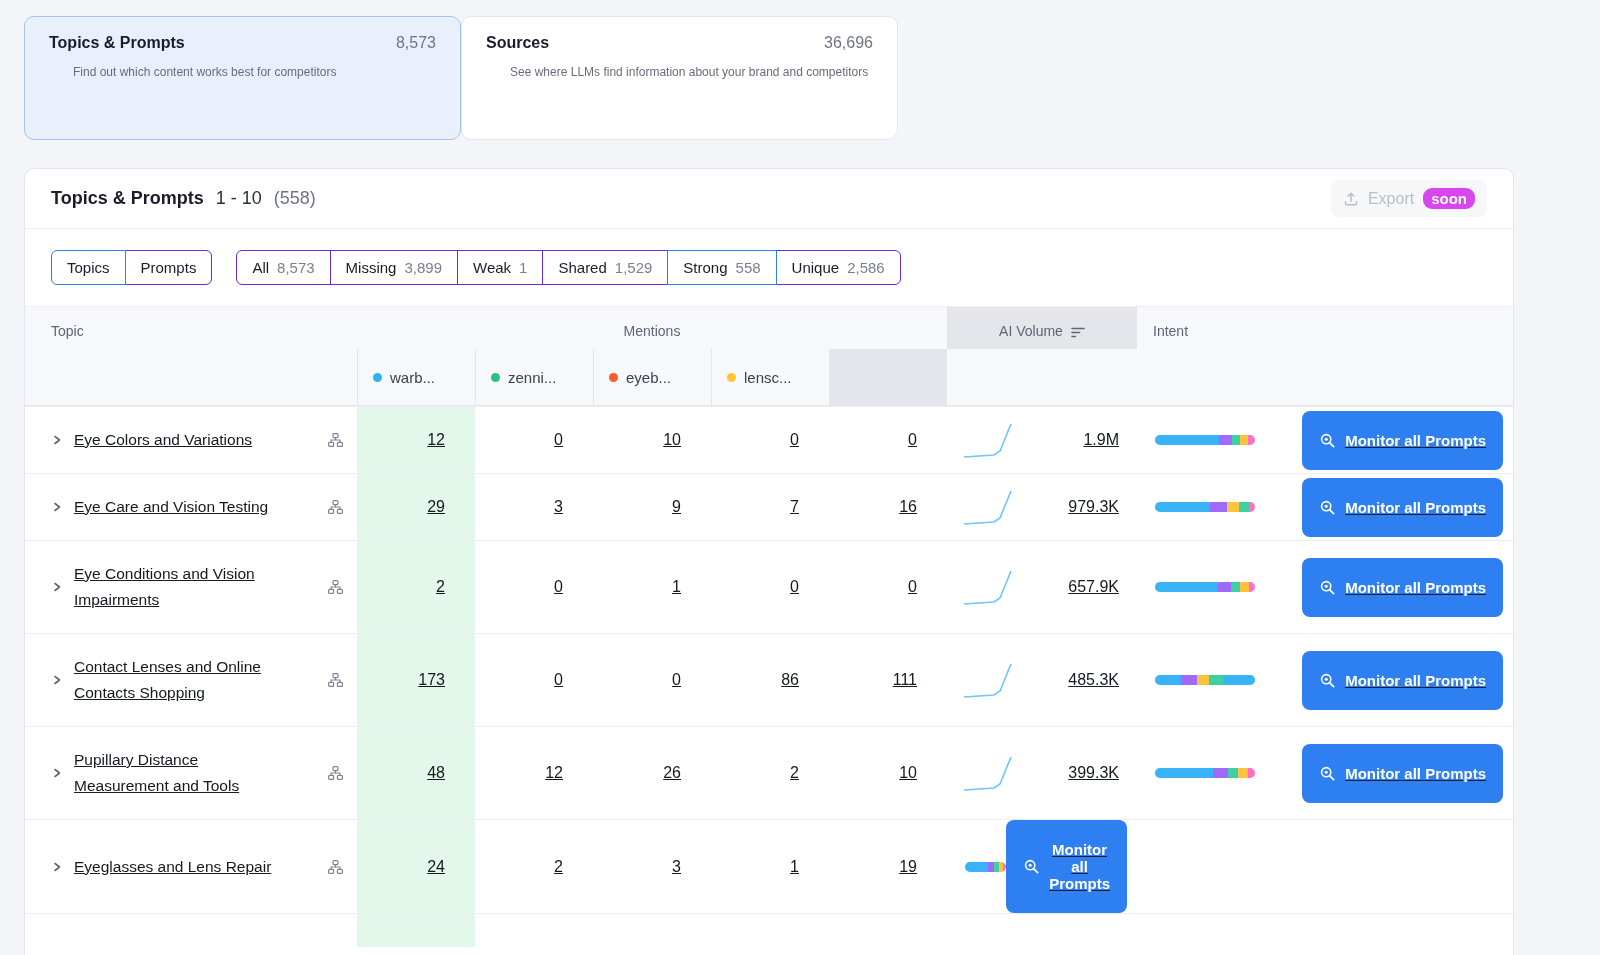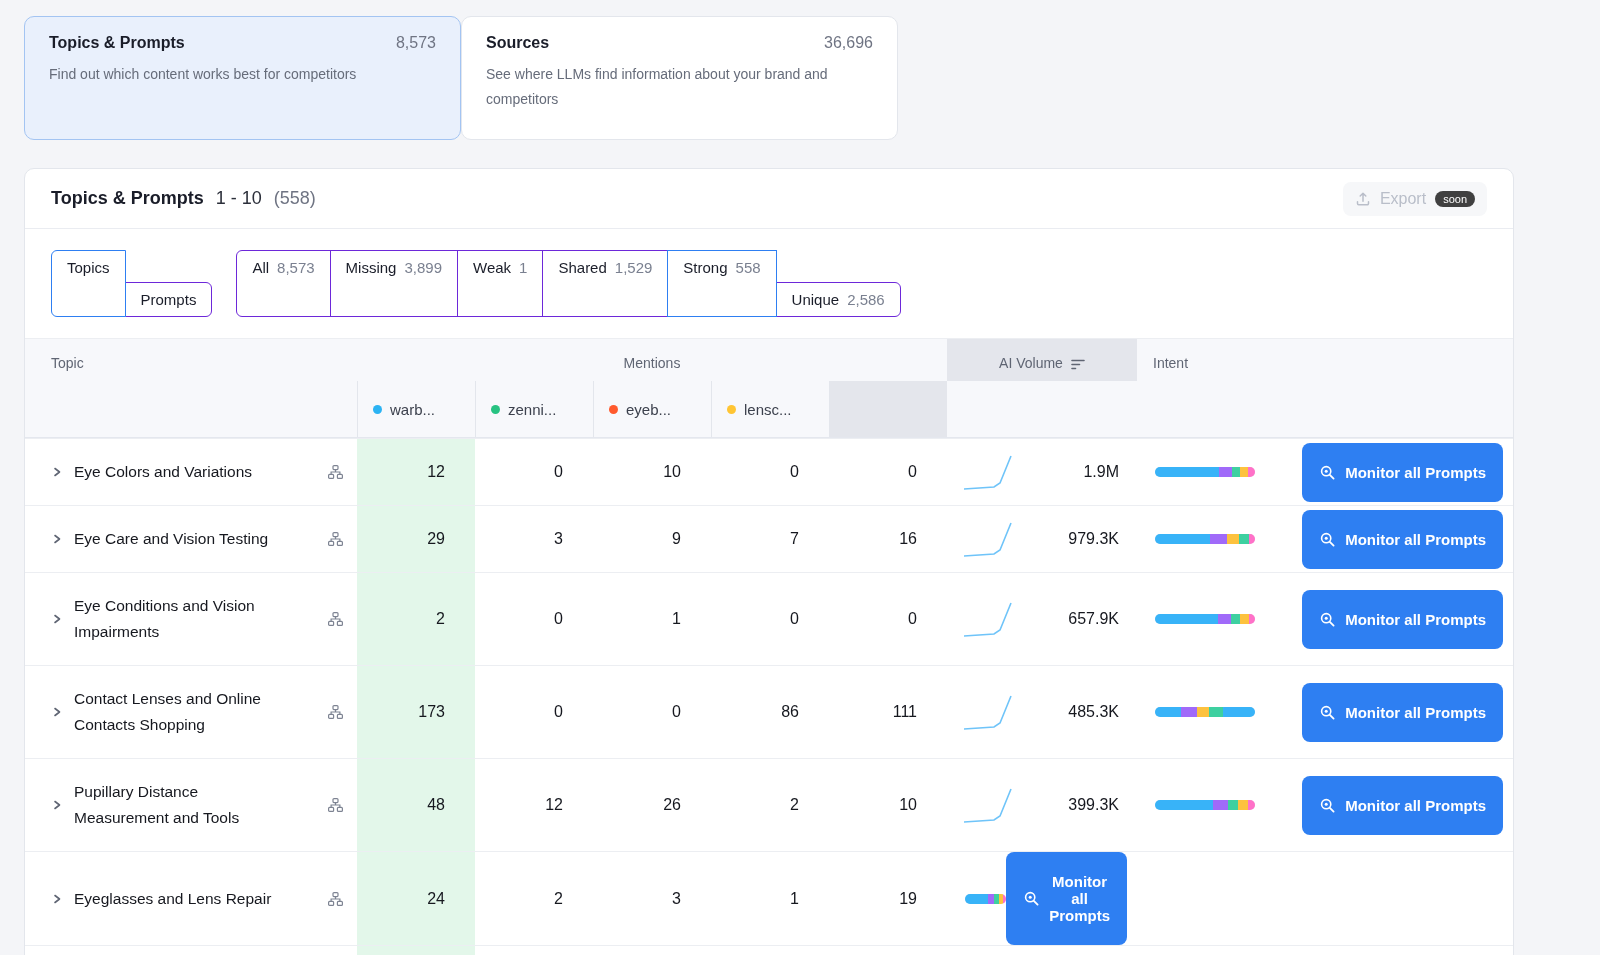--- a/index.html
+++ b/index.html
@@ -12,71 +12,71 @@
   
   .cards-row { display: flex; padding: 16px 0 0 24px; }
   .card {
     width: 437px; background: #fff; border: 1px solid #e3e6ec;
     border-radius: 10px; padding: 17px 24px 20px; min-height: 124px;
   }
   .card.selected { background: #e9f0fc; border-color: #a3c4f2; position: relative; z-index: 1; }
   .card-head { display: flex; justify-content: space-between; align-items: baseline; }
   .card-title { font-size: 16px; font-weight: 700; color: #1a1d29; }
   .card-count { font-size: 16px; color: #6f7483; }
-  .card-desc { margin-top: 10px; font-size: 14px; line-height: 1.75; color: #666c7a; max-width: 372px; }
+  .card-desc { margin-top: 10px; font-size: 12px; line-height: 1.75; color: #666c7a; max-width: 372px; margin-left: 24px; }
   
   .panel {
     margin: 28px 0 0 24px; width: 1490px; height: 1000px;
     background: #fff; border: 1px solid #e3e6ec; border-radius: 10px; overflow: hidden;
   }
   .panel-header {
     height: 60px; display: flex; align-items: center; justify-content: space-between;
     padding: 0 26px; border-bottom: 1px solid #eaecf1;
   }
   .panel-title-group { display: flex; align-items: baseline; gap: 12px; }
   .panel-title { font-size: 18px; font-weight: 700; color: #1a1d29; }
   .panel-range { font-size: 18px; color: #2b2f3a; }
   .panel-total { font-size: 18px; color: #6f7483; text-align: center; }
   .export-btn {
     display: flex; align-items: center; gap: 9px; background: #f6f7f9; border: none;
     color: #b9bec9; font-size: 16px; padding: 8px 12px; border-radius: 8px;
     font-family: inherit; cursor: default;
   }
-  .soon-badge { background: #404040; color: #fff; font-size: 11px; padding: 2px 8px; border-radius: 9px; }
+  .soon-badge { background: #d946ef; color: #fff; font-size: 15px; padding: 2px 8px; border-radius: 9px; font-weight: bold; }
   
   .filters-row { display: flex; align-items: center; gap: 24px; padding: 21px 26px; }
   .btn-group { display: flex; }
   .seg {
     display: flex; align-items: baseline; gap: 8px; background: #fff;
     border: 1px solid #6d28d9; padding: 8px 15px; font-size: 15px; color: #1a1d29;
     margin-left: -1px; cursor: pointer; position: relative;
   }
   .seg:first-child { border-top-left-radius: 6px; border-bottom-left-radius: 6px; margin-left: 0; }
-  .seg:last-child { border-top-right-radius: 6px; border-bottom-right-radius: 6px; margin-top: 32px; }
+  .seg:last-child { border-top-right-radius: 6px; border-bottom-right-radius: 6px; }
   .seg.selected { border-color: #2e7ff2; z-index: 2; }
   .seg .fcount { color: #7a8090; }
   
   .grid { display: grid; grid-template-columns: 332px repeat(5, 118px) 190px 1fr; }
   .thead { background: #f7f8fb; border-top: 1px solid #eceef2; border-bottom: 1px solid #e4e7ee; }
   .h1cell { padding: 16px 0 10px; font-size: 14px; color: #5f6573; }
   .h1-topic { padding-left: 26px; }
   .h1-mentions { grid-column: 2 / span 5; text-align: center; }
   .h1-volume { grid-column: 7; display: flex; align-items: flex-start; justify-content: center; gap: 8px; background: #e4e6ec; }
   .h1-intent { padding-left: 16px; }
   .h2cell { height: 56px; }
   .subcell {
     display: flex; align-items: center; gap: 8px; padding-left: 15px;
     border-left: 1px solid #e3e6ec; font-size: 15px; color: #3c414d;
   }
   .h2-volume { background: #e4e6ec; border-left: 1px solid #e3e6ec; }
   .dot { width: 9px; height: 9px; border-radius: 50%; flex: 0 0 auto; }
   
   .trow { border-top: 1px solid #eceef2; background: #fff; }
   .trow:first-of-type { border-top: none; }
-  .cell { display: flex; align-items: center; }
+  .cell { display: flex; align-items: center; text-decoration: underline; }
   .topic-cell { padding: 20px 14px 20px 26px; gap: 11px; }
   .chev { display: flex; flex: 0 0 auto; cursor: pointer; }
   .topic-text { font-size: 15.5px; line-height: 26px; color: #16181f; max-width: 205px; cursor: pointer; }
   .hier { margin-left: auto; display: flex; flex: 0 0 auto; }
   .num { justify-content: flex-end; padding-right: 30px; font-size: 16px; color: #16181f; }
   .num.green { background: #e3f7ea; }
   .vol-cell { justify-content: space-between; padding: 0 18px 0 14px; }
   .vol-val { font-size: 16px; color: #16181f; }
   .intent-cell { justify-content: space-between; padding: 0 10px 0 18px; }
   .intent-bar {

